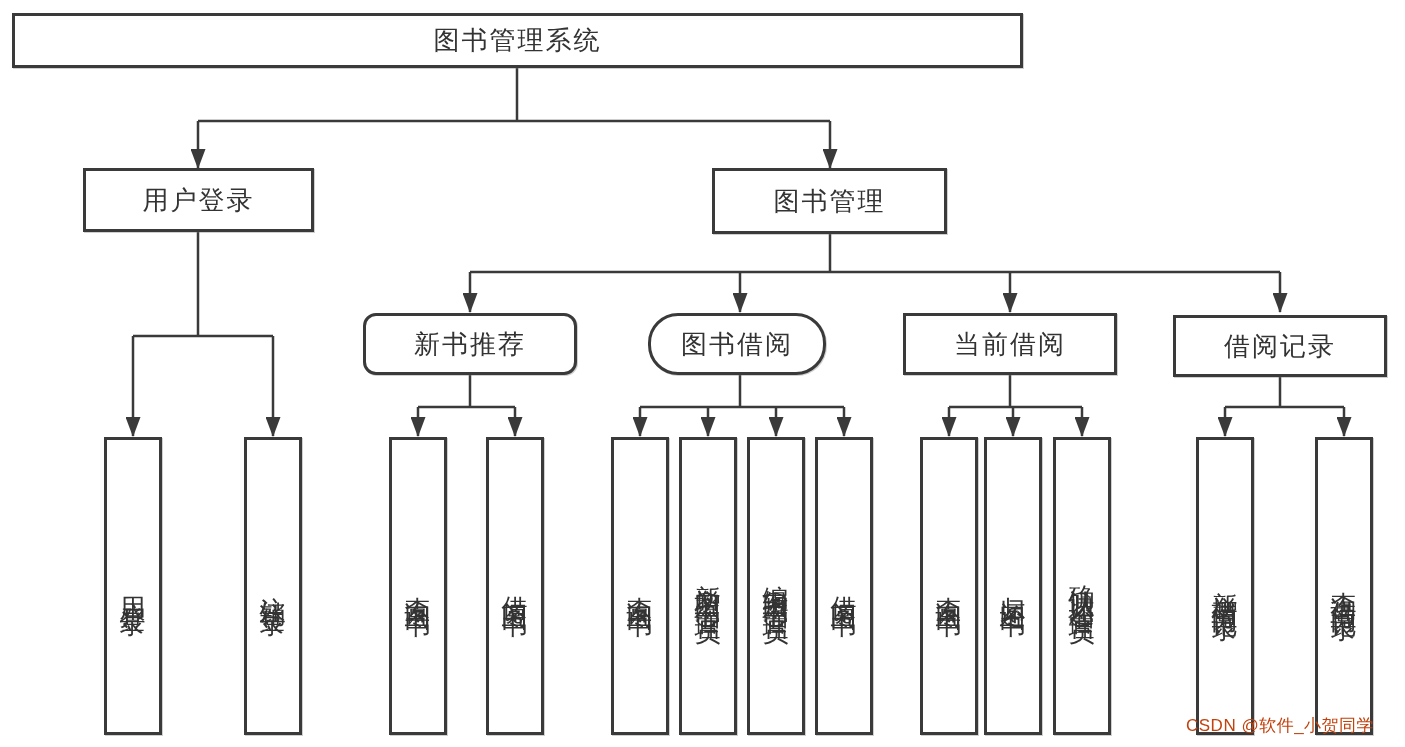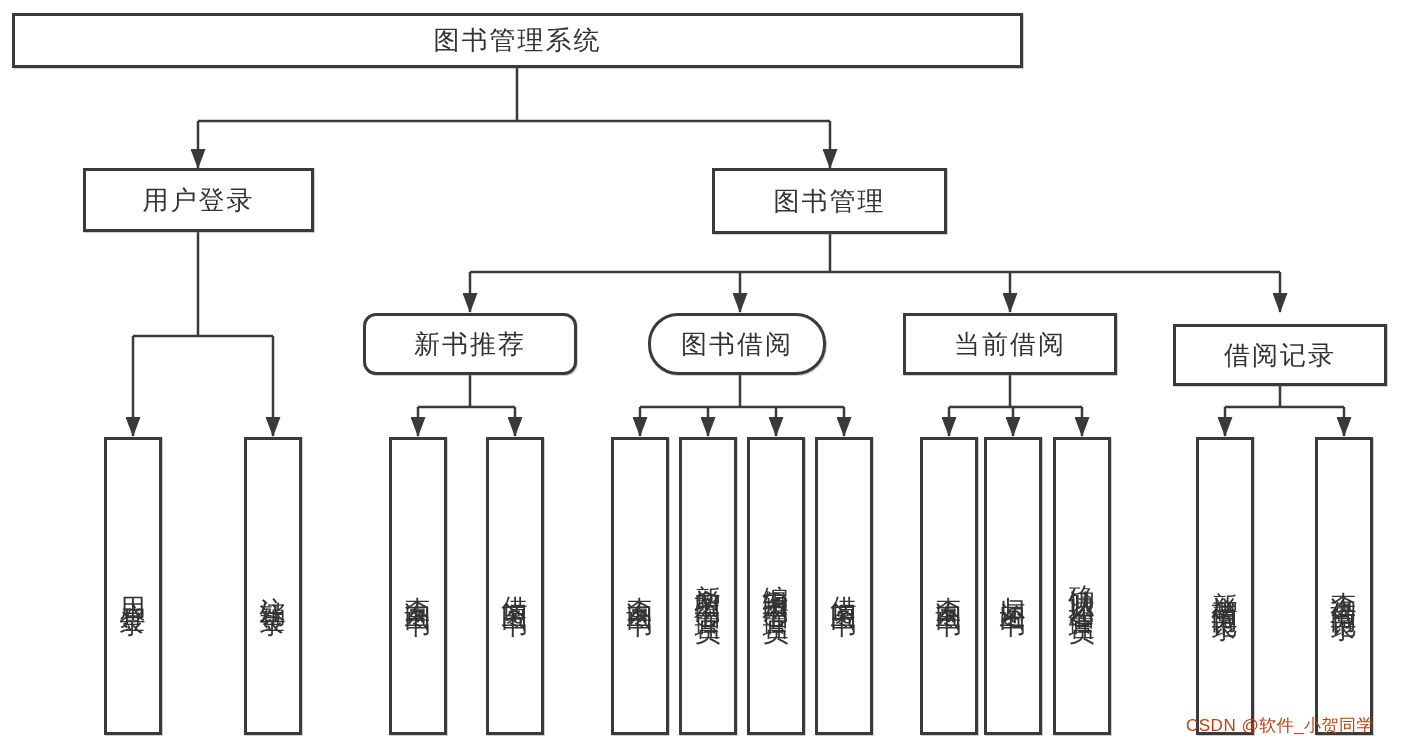--- a/index.html
+++ b/index.html
@@ -107,21 +107,21 @@
   </svg>
 
   <div class="node h-node" style="left:12px; top:13px; width:1011px; height:55px;">图书管理系统</div>
 
   <div class="node h-node" style="left:83px; top:168px; width:231px; height:64px;">用户登录</div>
   <div class="node h-node" style="left:712px; top:168px; width:235px; height:66px;">图书管理</div>
 
   <div class="node h-node" style="left:363px; top:313px; width:214px; height:62px;border-radius:13px;">新书推荐</div>
   <div class="node h-node" style="left:648px; top:313px; width:178px; height:62px;border-radius:30px;">图书借阅</div>
   <div class="node h-node" style="left:903px; top:313px; width:214px; height:62px;">当前借阅</div>
-  <div class="node h-node" style="left:1173px; top:324px; width:214px; height:62px;">借阅记录</div>
+  <div class="node h-node" style="left:1173px; top:315px; width:214px; height:62px;">借阅记录</div>
 
   <div class="node v-node" style="left:104px; top:437px; width:58px; height:298px;">用户登录</div>
   <div class="node v-node" style="left:244px; top:437px; width:58px; height:298px;">注销登录</div>
 
   <div class="node v-node" style="left:389px; top:437px; width:58px; height:298px;">查询图书</div>
   <div class="node v-node" style="left:486px; top:437px; width:58px; height:298px;">借阅图书</div>
 
   <div class="node v-node" style="left:611px; top:437px; width:58px; height:298px;">查询图书</div>
   <div class="node v-node" style="left:679px; top:437px; width:58px; height:298px;">新增图书（管理员）</div>
   <div class="node v-node" style="left:747px; top:437px; width:58px; height:298px;">编辑图书（管理员）</div>

